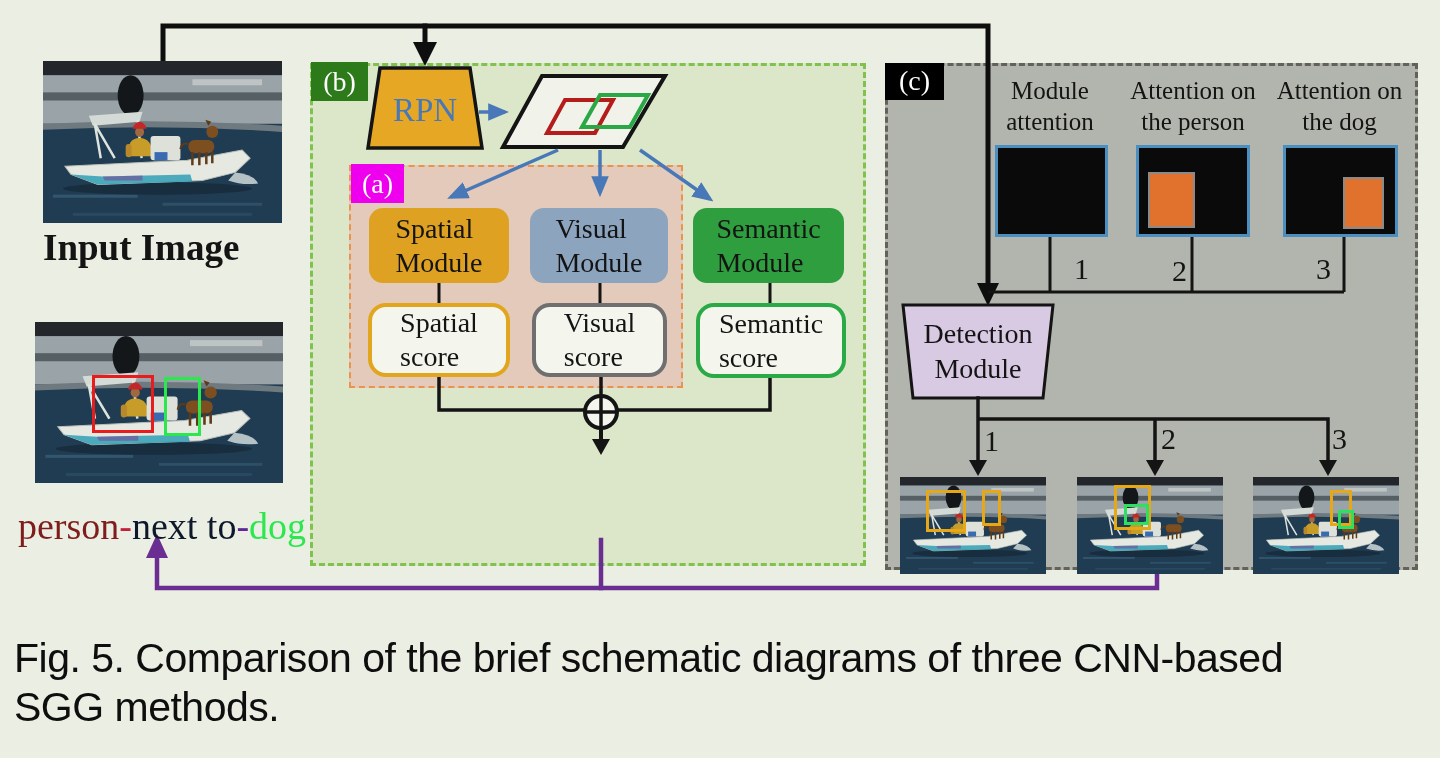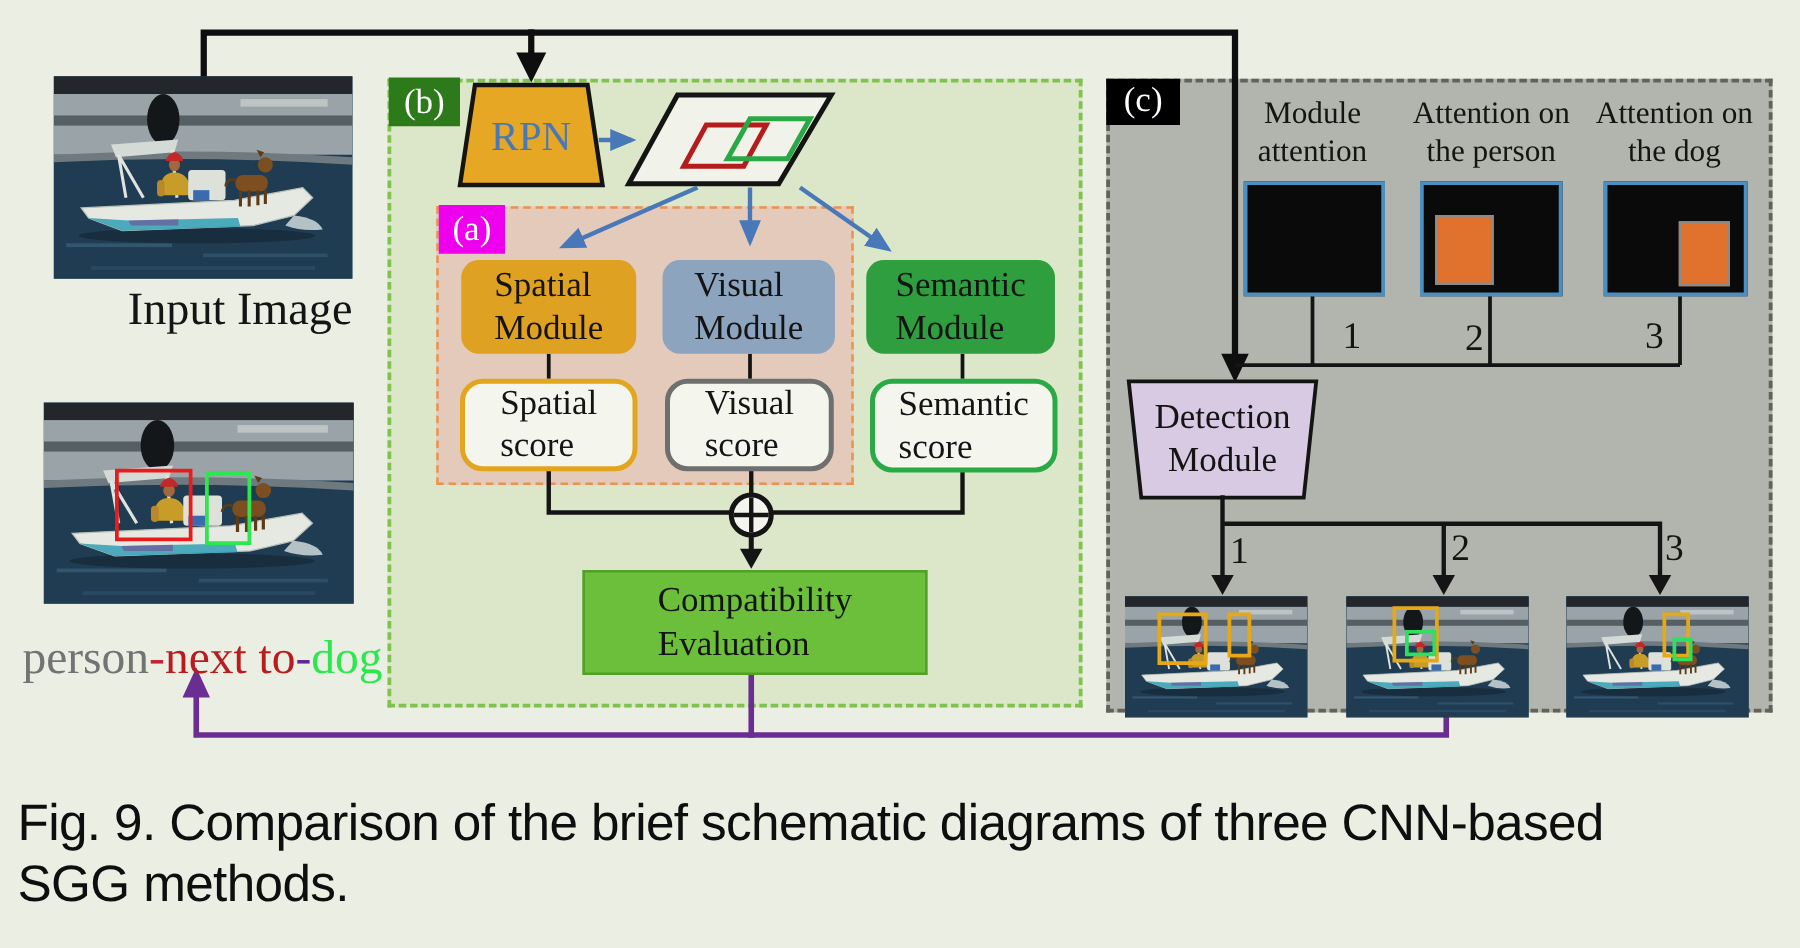--- a/index.html
+++ b/index.html
@@ -28,21 +28,21 @@
   .rpn-label{left:383px;top:90px;width:84px;height:40px;line-height:40px;color:#4878b8;font-size:33px;text-align:center;z-index:4;position:absolute;}
   .det-label{left:903px;top:316px;width:150px;z-index:4;font-size:28px;line-height:1.25;text-align:center;position:absolute;white-space:pre-line;color:#141414;}
   .photo{position:absolute;z-index:4;overflow:hidden;background:#1f3c52;}
   .photo svg{width:100%;height:100%;display:block;}
   .img-input{left:43px;top:61px;width:239px;height:162px;}
   .img-labeled{left:35px;top:322px;width:248px;height:161px;}
   .img-r0{left:900px;top:477px;width:146px;height:97px;}
   .img-r1{left:1077px;top:477px;width:146px;height:97px;}
   .img-r2{left:1253px;top:477px;width:146px;height:97px;}
   .bbox{position:absolute;box-sizing:border-box;}
-  .input-label{left:43px;top:226px;width:239px;text-align:right;font-size:37px;color:#141414;position:absolute;z-index:4;}
+  .input-label{left:43px;top:226px;width:239px;text-align:left;font-size:37px;color:#141414;position:absolute;z-index:4;font-weight:bold;}
   .triplet{left:12px;top:504px;width:300px;text-align:center;font-size:38px;z-index:4;position:absolute;white-space:nowrap;}
   .att-cap{position:absolute;z-index:4;text-align:center;font-size:25px;line-height:1.22;white-space:pre-line;color:#141414;}
   .ac0{left:985px;top:76px;width:130px;}
   .ac1{left:1120px;top:76px;width:146px;}
   .ac2{left:1268px;top:76px;width:143px;}
   .att-box{position:absolute;z-index:4;box-sizing:border-box;background:#0a0a0b;border:3px solid #4a8fc0;}
   .ab0{left:995px;top:145px;width:113px;height:92px;}
   .ab1{left:1136px;top:145px;width:114px;height:92px;}
   .ab2{left:1283px;top:145px;width:115px;height:92px;}
   .att-orange{position:absolute;background:#e0722e;border:2px solid #8a8a8a;box-sizing:border-box;}
@@ -178,41 +178,39 @@
 
   <div class="photo img-labeled">
     <svg viewBox="0 0 240 160" preserveAspectRatio="none">
         <use href="#boat"></use>
       </svg>
     <div class="bbox" style="left:23%;top:33%;width:25%;height:36%;border:3px solid #e81c1c;"></div>
     <div class="bbox" style="left:52%;top:34%;width:15%;height:37%;border:3px solid #2ce84e;"></div>
   </div>
 
   <div class="triplet">
-    <span style="color:#737373;">person</span><span style="color:#c4203a;">-</span><span style="color:#b91c1c;margin-top:32px;">next to</span><span style="color:#5b2896;">-</span><span style="color:#2ce84e;">dog</span>
+    <span style="color:#7f1d1d;">person</span><span style="color:#c4203a;">-</span><span style="color:#0f172a;margin-top:32px;">next to</span><span style="color:#5b2896;">-</span><span style="color:#2ce84e;">dog</span>
   </div>
 
   <div class="rpn-label">RPN</div>
 
   <div class="box module m0">Spatial
 Module</div>
   <div class="box module m1">Visual
 Module</div>
   <div class="box module m2">Semantic
 Module</div>
 
   <div class="box score s0">Spatial
 score</div>
   <div class="box score s1">Visual
 score</div>
   <div class="box score s2">Semantic
 score</div>
 
-  <div class="box compat">Compatibility
-Evaluation</div>
 
   <div class="att-cap ac0">Module
 attention</div>
   <div class="att-cap ac1">Attention on
 the person</div>
   <div class="att-cap ac2">Attention on
 the dog</div>
 
   <div class="att-box ab0"></div>
   <div class="att-box ab1">
@@ -248,16 +246,16 @@
     <div class="bbox" style="left:32%;top:28%;width:17%;height:21%;border:3px solid #2ee060;"></div>
   </div>
   <div class="photo img-r2">
     <svg viewBox="0 0 240 160" preserveAspectRatio="none">
         <use href="#boat"></use>
       </svg>
     <div class="bbox" style="left:53%;top:13%;width:15%;height:38%;border:3px solid #e6a817;"></div>
     <div class="bbox" style="left:58%;top:34%;width:11%;height:20%;border:3px solid #2ee060;"></div>
   </div>
 
-  <div class="caption">Fig. 9. Comparison of the brief schematic diagrams of three CNN-based
+  <div class="caption">Fig. 5. Comparison of the brief schematic diagrams of three CNN-based
 SGG methods.</div>
 
 </div>
 
 </body></html>

